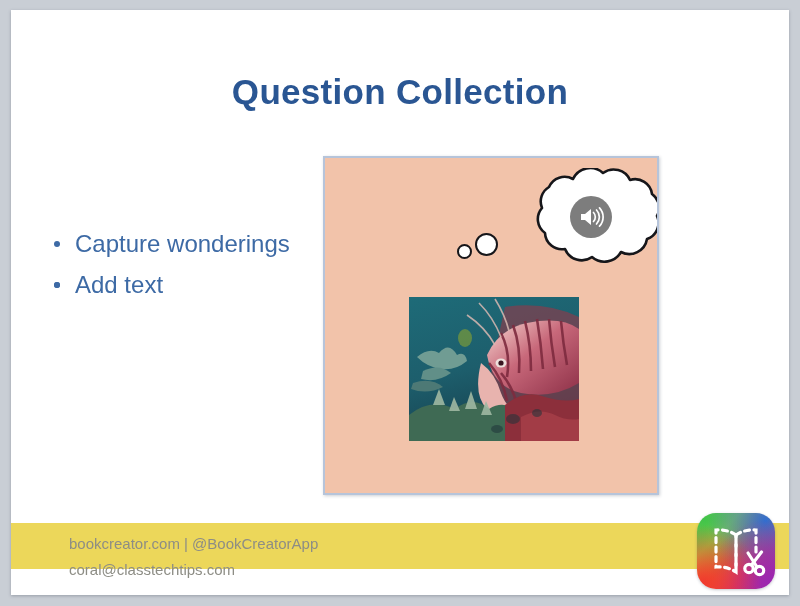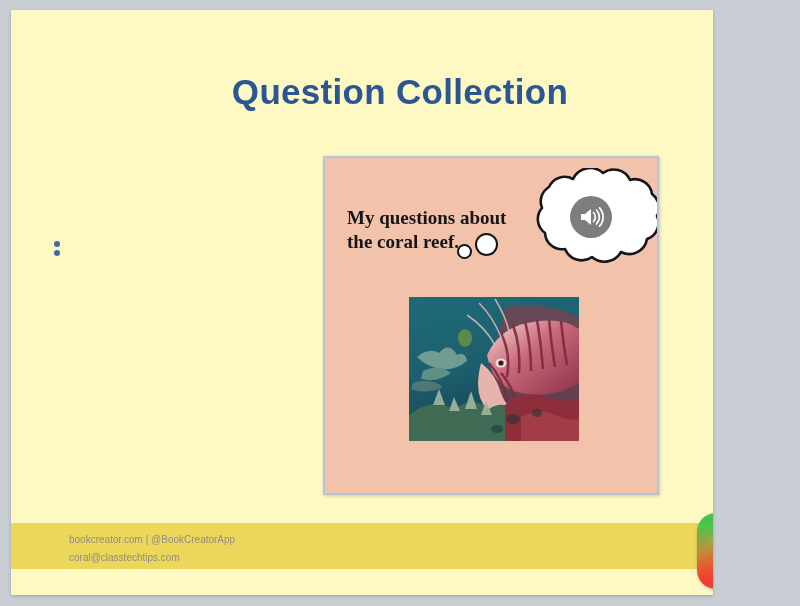--- a/index.html
+++ b/index.html
@@ -18,23 +18,23 @@
     position: relative;
     width: 800px;
     height: 606px;
   }
 
   
   .slide {
     position: absolute;
     left: 11px;
     top: 10px;
-    width: 702px;
+    width: 778px;
     height: 585px;
-    background: #fef9c3;
+    background: #ffffff;
     box-shadow: 0 1px 3px rgba(60, 70, 85, 0.35);
     overflow: hidden;
   }
 
   
   .slide-title {
     position: absolute;
     left: 0;
     top: 62px;
     width: 778px;
@@ -153,21 +153,21 @@
     top: 513px;
     width: 778px;
     height: 46px;
     background: #ecd75a;
   }
   .footer-text {
     position: absolute;
     left: 58px;
     top: 521px;
     color: #8d8d85;
-    font-size: 10px;
+    font-size: 15px;
     line-height: 1.75;
   }
   .footer-line { white-space: nowrap; }
 
   
   .logo {
     position: absolute;
     left: 686px;
     top: 503px;
     width: 78px;
@@ -189,29 +189,33 @@
 
 <div id="stage">
 
   <div class="slide">
 
     <div class="slide-title">Question Collection</div>
 
     <ul class="bullets">
       <li class="bullet-item">
         <span class="bullet-dot"></span>
+        <span>Capture wonderings</span>
       </li>
       <li class="bullet-item">
         <span class="bullet-dot"></span>
       </li>
+      <li class="bullet-item">
+        <span class="bullet-dot"></span>
+        <span>Add text</span>
+      </li>
     </ul>
 
     <div class="art-panel">
 
-      <div class="bubble-text">My questions about the coral reef...</div>
 
       <div class="thought-cloud">
         <svg viewBox="0 0 152 102" xmlns="http://www.w3.org/2000/svg">
           <path d="M34 40
                    a17 17 0 0 1 7-21
                    a17 17 0 0 1 24-8
                    a19 19 0 0 1 30-6
                    a18 18 0 0 1 27 7
                    a17 17 0 0 1 22 14
                    a17 17 0 0 1 5 22

